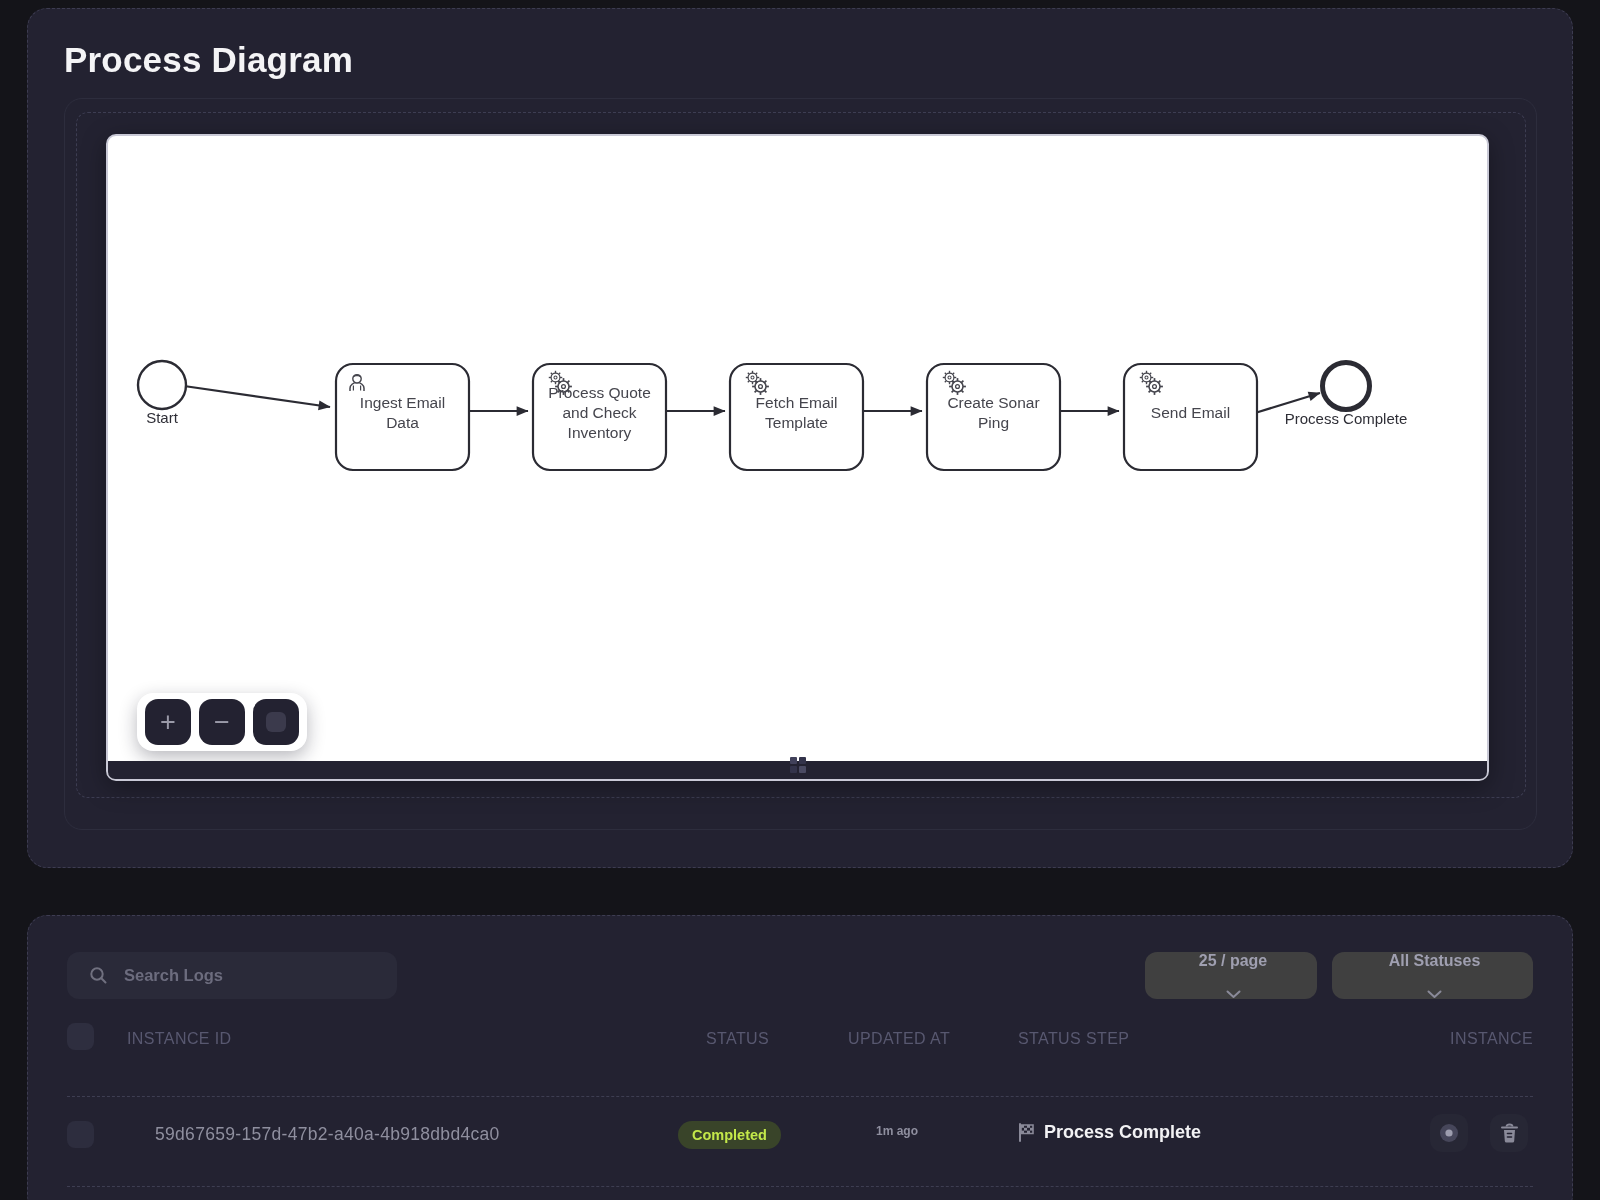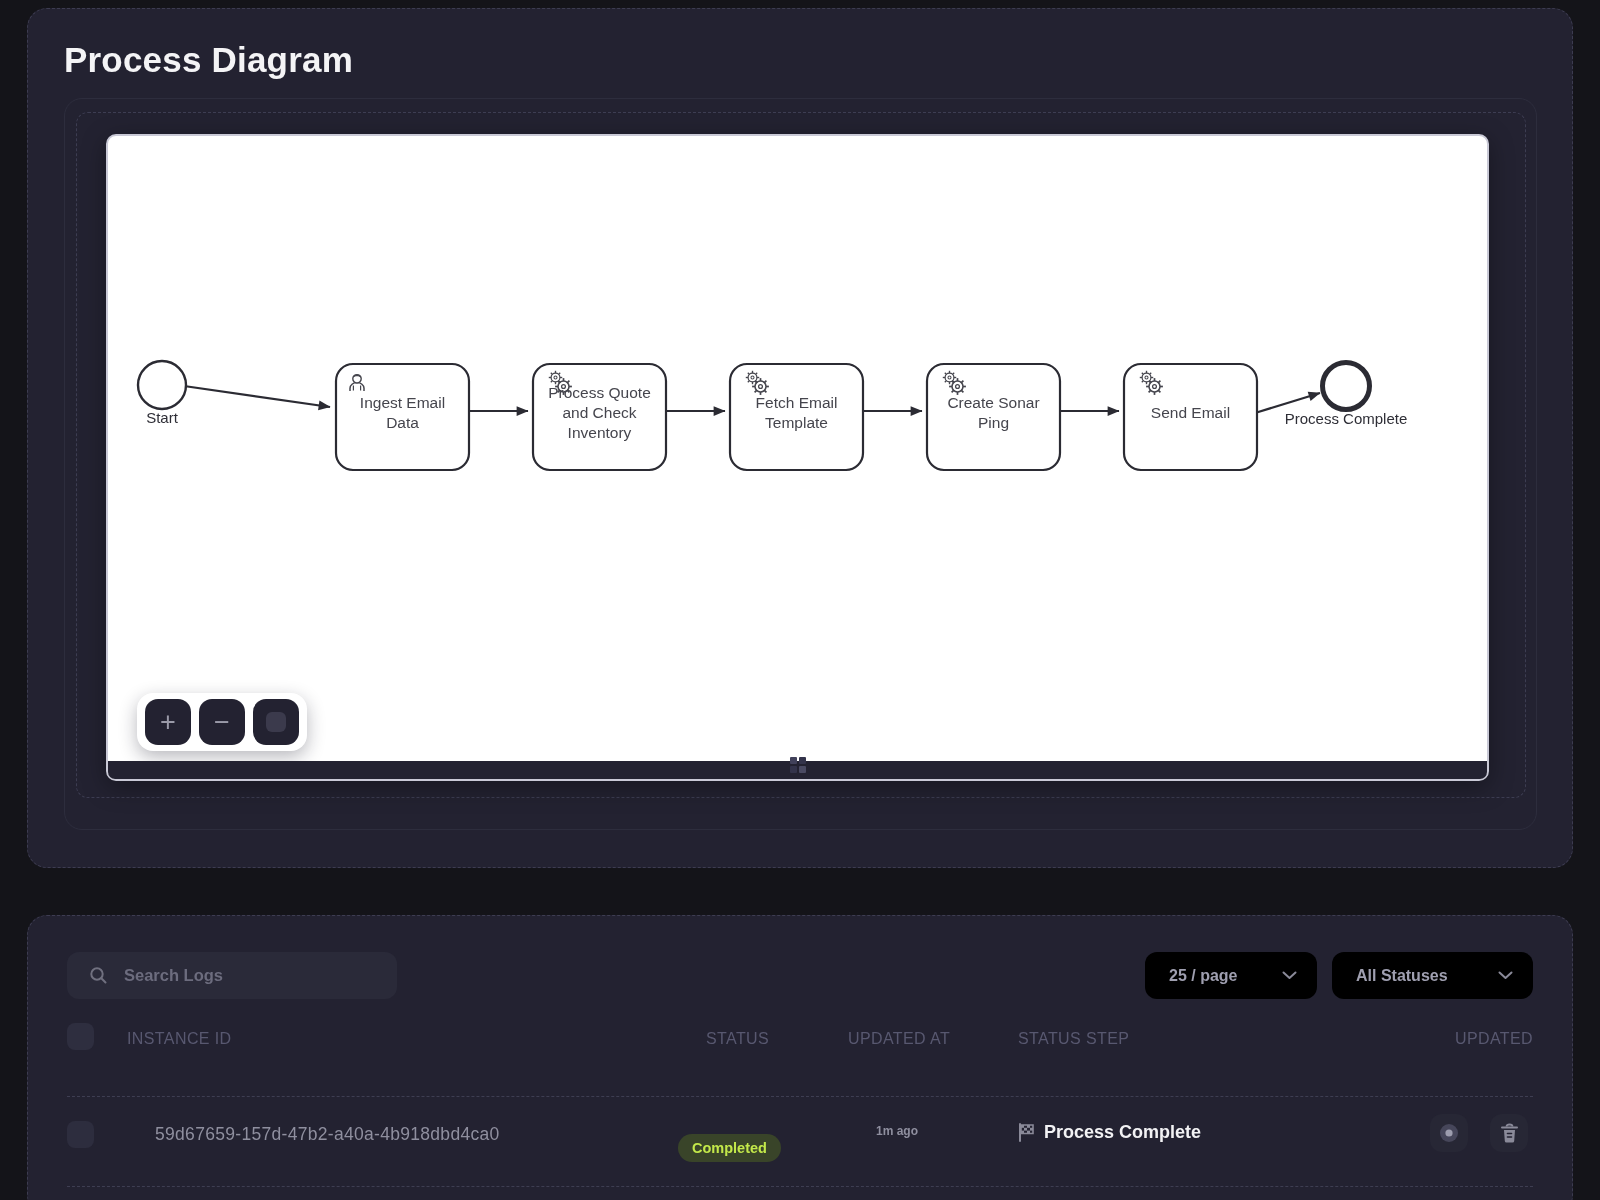--- a/index.html
+++ b/index.html
@@ -14,28 +14,28 @@
   .strip-handle{position:absolute;left:50%;top:-4px;width:16px;height:16px;margin-left:-8px;}
   .strip-handle span{position:absolute;width:7px;height:7px;border-radius:1px;}
   .zoom-controls{position:absolute;left:29px;top:557px;width:170px;height:58px;background:#ffffff;border-radius:16px;
     box-shadow:0 6px 18px rgba(20,20,35,.30);display:flex;align-items:center;justify-content:center;gap:8px;}
   .zoom-btn{width:46px;height:46px;background:#232231;border-radius:13px;display:flex;align-items:center;justify-content:center;
     color:#9a9aa8;font-size:27px;font-weight:400;line-height:1;cursor:pointer;}
   .fit-glyph{width:20px;height:20px;background:#3b3a4c;border-radius:6px;}
   .search-box{position:absolute;left:67px;top:952px;width:330px;height:47px;background:#2a2a39;border-radius:12px;display:flex;align-items:center;box-sizing:border-box;padding:0 16px 0 22px;gap:14px;}
   .search-box input{flex:1;background:transparent;border:none;outline:none;color:#b9b9c6;font-size:16.5px;font-weight:700;font-family:inherit;}
   .search-box input::placeholder{color:#6c6c7e;opacity:1;}
-  .dropdown{position:absolute;top:952px;height:47px;background:#000000;border-radius:12px;display:flex;align-items:center;justify-content:space-between;box-sizing:border-box;padding:0 20px 0 24px;cursor:pointer;}
+  .dropdown{position:absolute;top:952px;height:47px;background:#404040;border-radius:12px;display:flex;align-items:center;justify-content:space-between;box-sizing:border-box;padding:0 20px 0 24px;cursor:pointer;flex-direction:column;}
   .dropdown .dd-label{color:#9f9fb0;font-size:16px;font-weight:600;}
   .col-head{position:absolute;top:1030px;font-size:16px;font-weight:400;color:#585870;letter-spacing:.4px;}
   .checkbox{position:absolute;width:27px;height:27px;background:#2e2e3f;border-radius:8px;cursor:pointer;}
   .dashed-sep{position:absolute;left:67px;width:1466px;border-top:1px dashed #3e3e52;}
   .cell-text{position:absolute;color:#8f8f9f;margin-left:28px;}
   .badge{position:absolute;left:678px;top:1121px;height:28px;padding:0 14px;background:#394429;border-radius:14px;
-    color:#c3e84a;font-size:14.5px;font-weight:700;display:flex;align-items:center;margin-top:13px;}
+    color:#c3e84a;font-size:14.5px;font-weight:700;display:flex;align-items:center;}
   .step-cell{position:absolute;left:1018px;top:1122px;display:flex;align-items:center;gap:9px;}
   .step-cell .step-label{color:#f2f2f4;font-size:18px;font-weight:700;}
   .icon-btn{position:absolute;top:1114px;width:38px;height:38px;background:#272735;border-radius:12px;display:flex;align-items:center;justify-content:center;cursor:pointer;}
 </style>
 </head>
 <body>
 
 <div class="card" style="left:27px;top:8px;width:1546px;height:860px;">
 </div>
 
@@ -171,21 +171,21 @@
   <svg width="15" height="9" viewBox="0 0 15 9">
     <polyline points="1.5,1.5 7.5,7 13.5,1.5" fill="none" stroke="#8a8a99" stroke-width="2" stroke-linecap="round" stroke-linejoin="round"></polyline>
   </svg>
 </div>
 
 <div class="checkbox" style="left:67px;top:1023px;"></div>
 <div class="col-head" style="left:127px;">INSTANCE ID</div>
 <div class="col-head" style="left:678px;margin-left:28px;">STATUS</div>
 <div class="col-head" style="left:848px;">UPDATED AT</div>
 <div class="col-head" style="left:1018px;">STATUS STEP</div>
-<div class="col-head" style="left:1433px;width:100px;text-align:right;">UPDATED</div>
+<div class="col-head" style="left:1433px;width:100px;text-align:right;">INSTANCE</div>
 
 <div class="dashed-sep" style="top:1096px;"></div>
 <div class="dashed-sep" style="top:1186px;"></div>
 
 <div>
   <div class="checkbox" style="left:67px;top:1121px;background:#2d2d3e;"></div>
   <div class="cell-text" style="left:127px;top:1124px;font-size:17.5px;letter-spacing:.3px;">59d67659-157d-47b2-a40a-4b918dbd4ca0</div>
   <div class="badge">Completed</div>
   <div class="cell-text" style="left:848px;top:1124px;font-size:12px;font-weight:600;">1m ago</div>
   <div class="step-cell">

